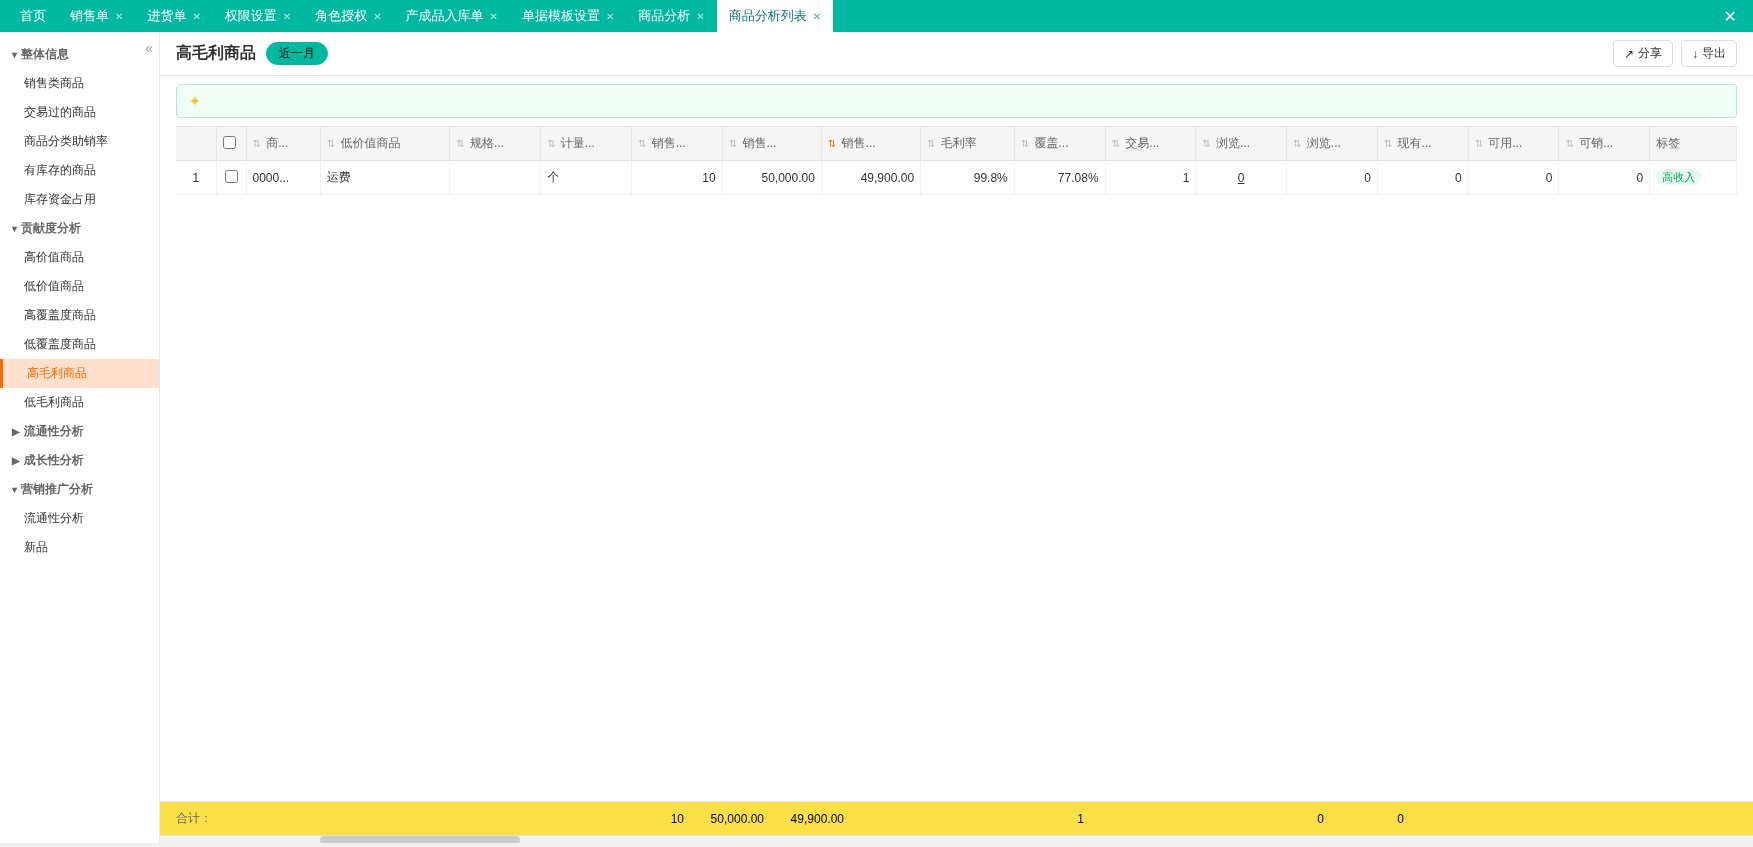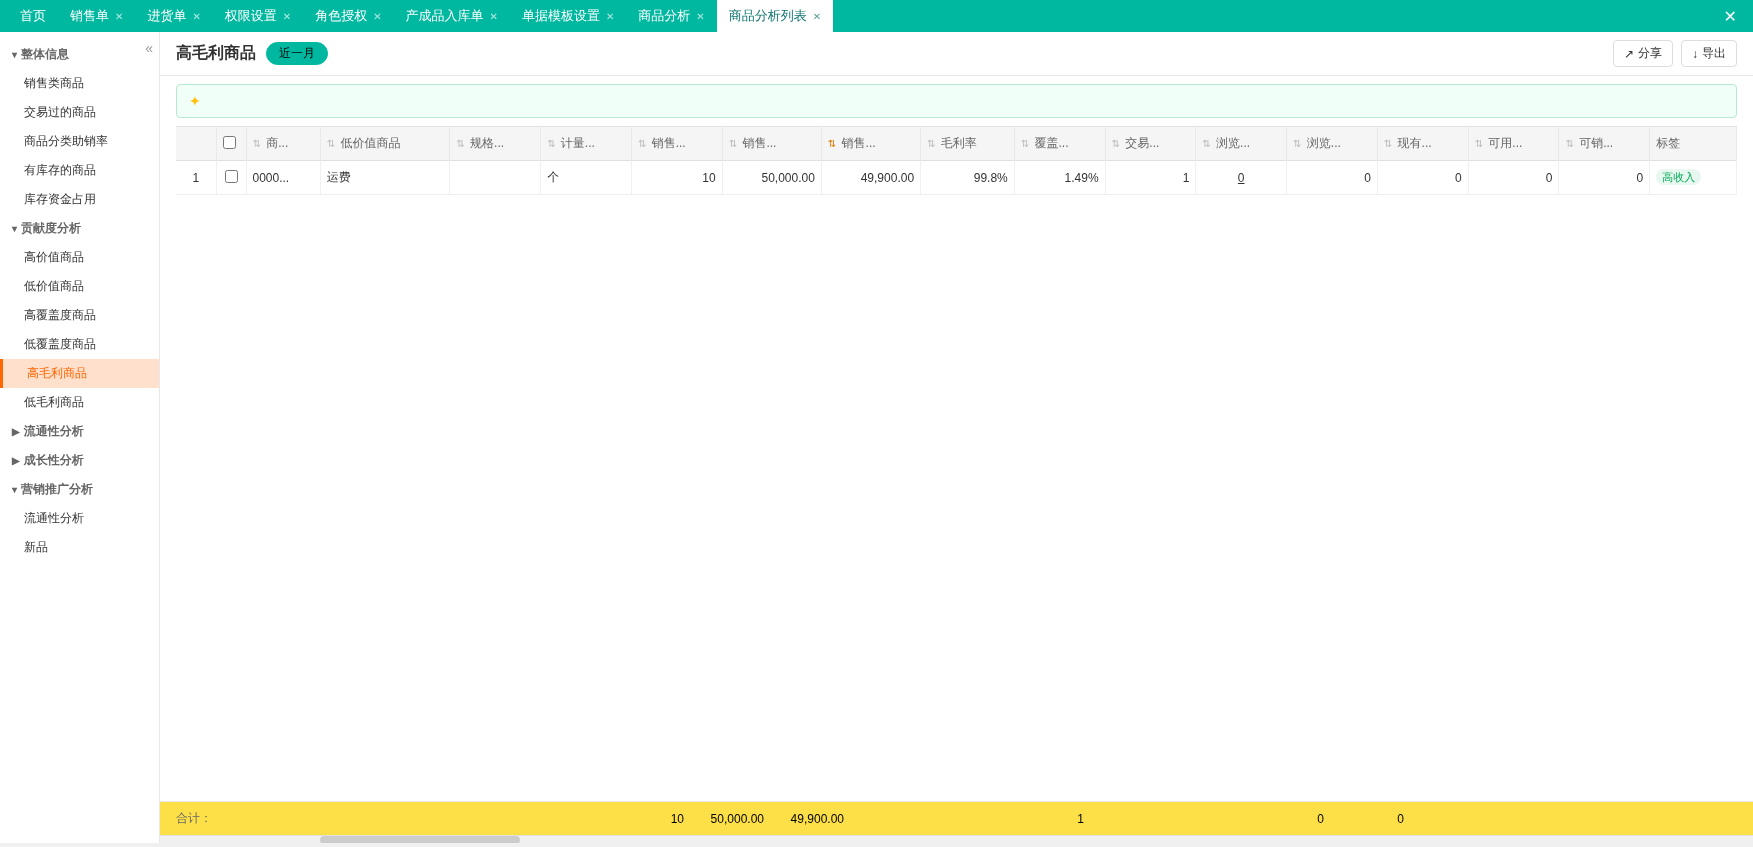--- a/index.html
+++ b/index.html
@@ -458,21 +458,21 @@
       <td class="td-center">1</td>
       <td class="td-center"><input type="checkbox" style=""></td>
       <td>0000...</td>
       <td>运费</td>
       <td></td>
       <td>个</td>
       <td class="td-right">10</td>
       <td class="td-right">50,000.00</td>
       <td class="td-right">49,900.00</td>
       <td class="td-right">99.8%</td>
-      <td class="td-right">1.49%</td>
+      <td class="td-right">77.08%</td>
       <td class="td-right">1</td>
       <td class="td-center td-link">0</td>
       <td class="td-right">0</td>
       <td class="td-right">0</td>
       <td class="td-right">0</td>
       <td class="td-right">0</td>
       <td><span class="tag-high-income">高收入</span></td>
     </tr>
           </tbody>
       </table>

